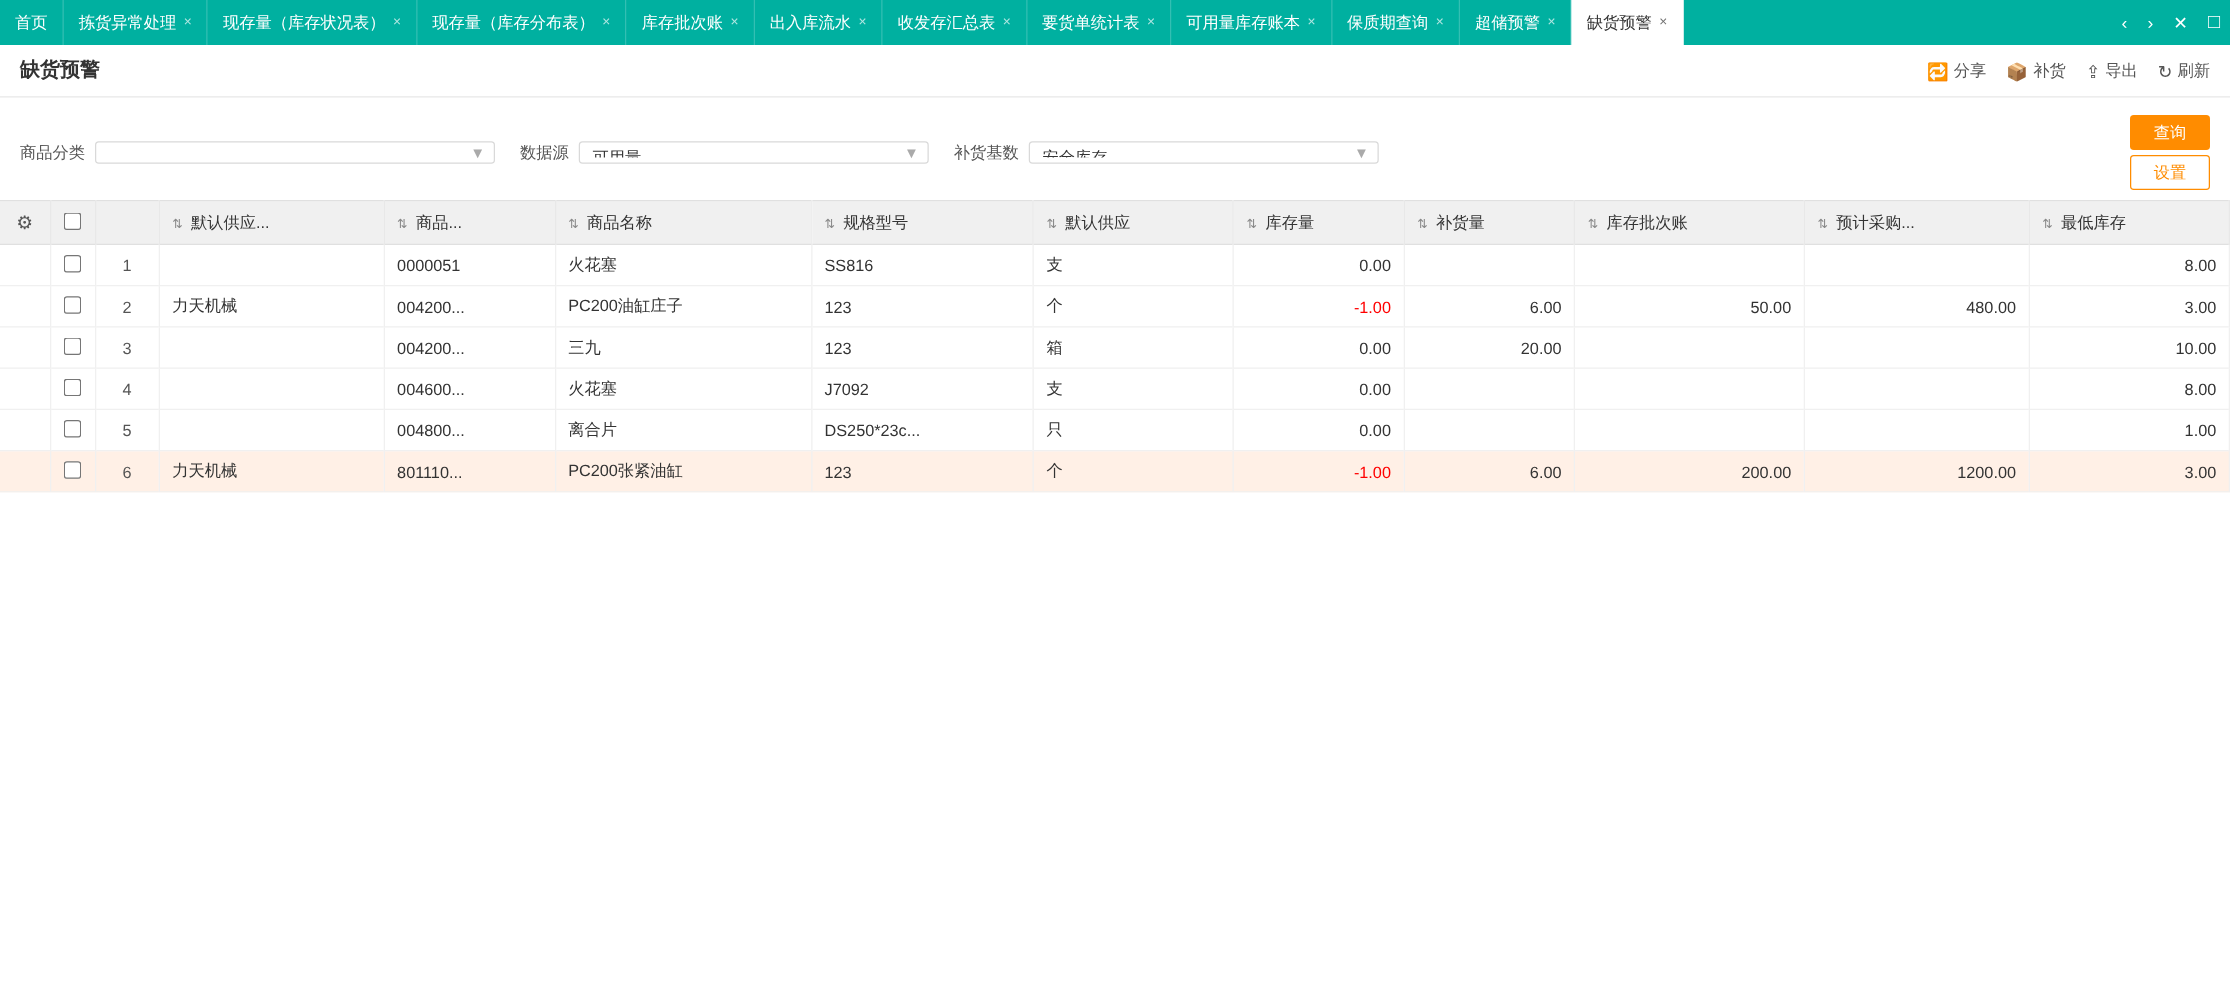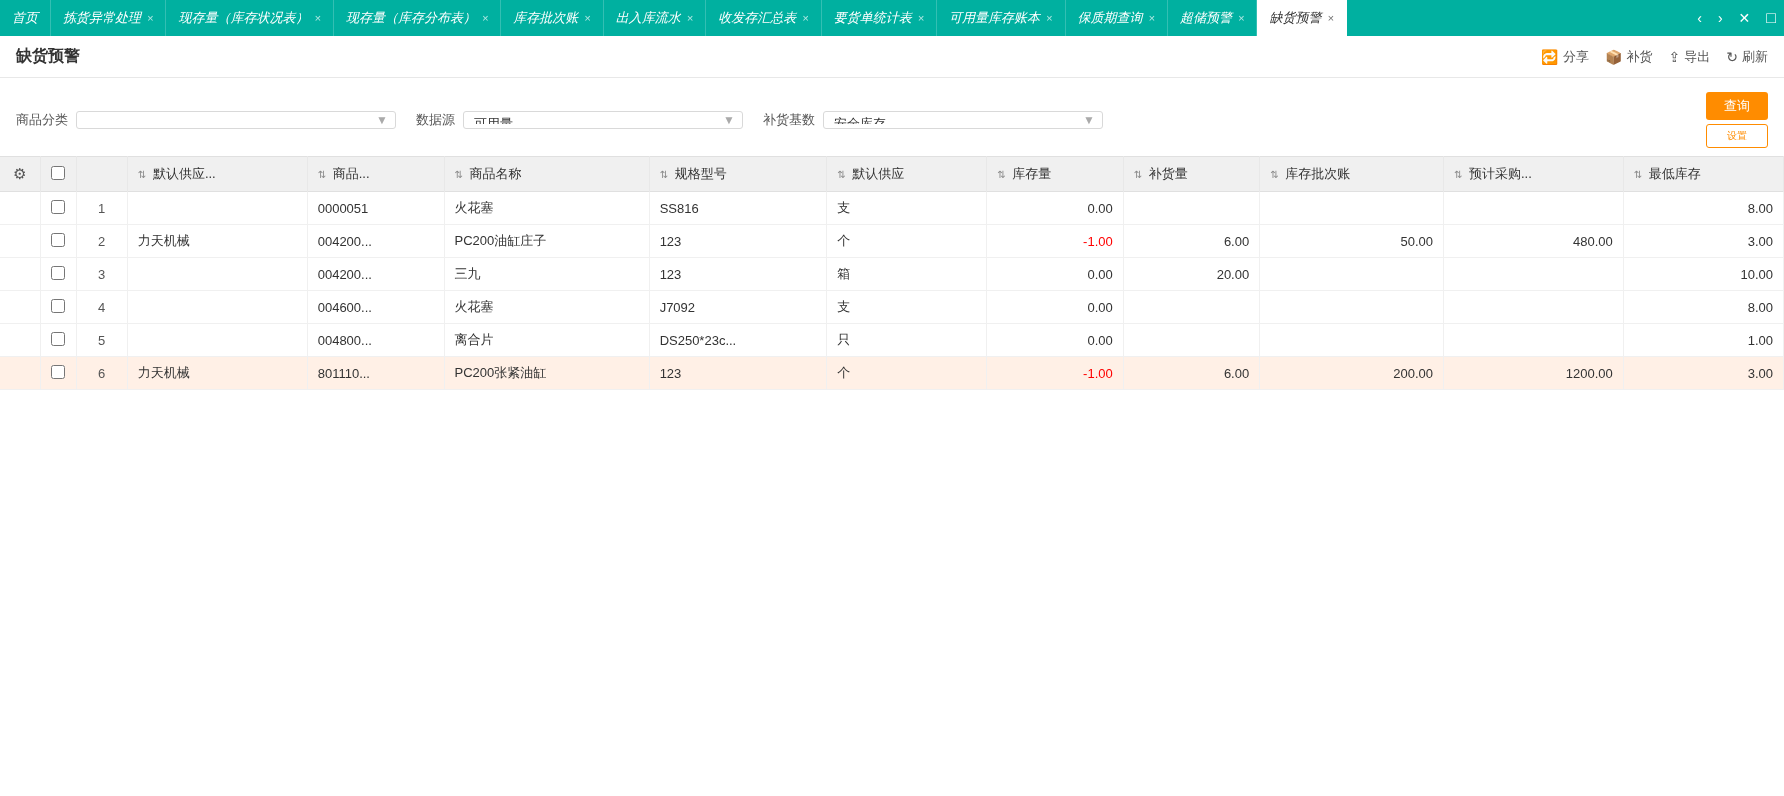--- a/index.html
+++ b/index.html
@@ -152,21 +152,21 @@
       font-size: 13px;
       cursor: pointer;
       min-width: 60px;
     }
     .btn-settings {
       background: #fff;
       color: #ff8c00;
       border: 1px solid #ff8c00;
       border-radius: 3px;
       padding: 4px 18px;
-      font-size: 10px;
+      font-size: 13px;
       cursor: pointer;
       min-width: 60px;
     }
 
     
     .table-container {
       padding: 0 0 0 0;
       overflow-x: auto;
     }
     table {
@@ -223,21 +223,21 @@
     input[type="checkbox"] {
       cursor: pointer;
       width: 14px;
       height: 14px;
     }
   </style>
 </head>
 <body>
 
 <div class="nav-tabs">
-  <div id="nav-tabs-container" style="display:flex; align-items:center; overflow:hidden; flex:1;font-style:italic;">
+  <div id="nav-tabs-container" style="display:flex; align-items:center; overflow:hidden; flex:1;">
 
   <div class="nav-tab">
         <span>首页</span>
       </div>
       <div class="nav-tab">
         <span>拣货异常处理</span>
         <span class="close-x">×</span>
       </div>
       <div class="nav-tab">
         <span>现存量（库存状况表）</span>

